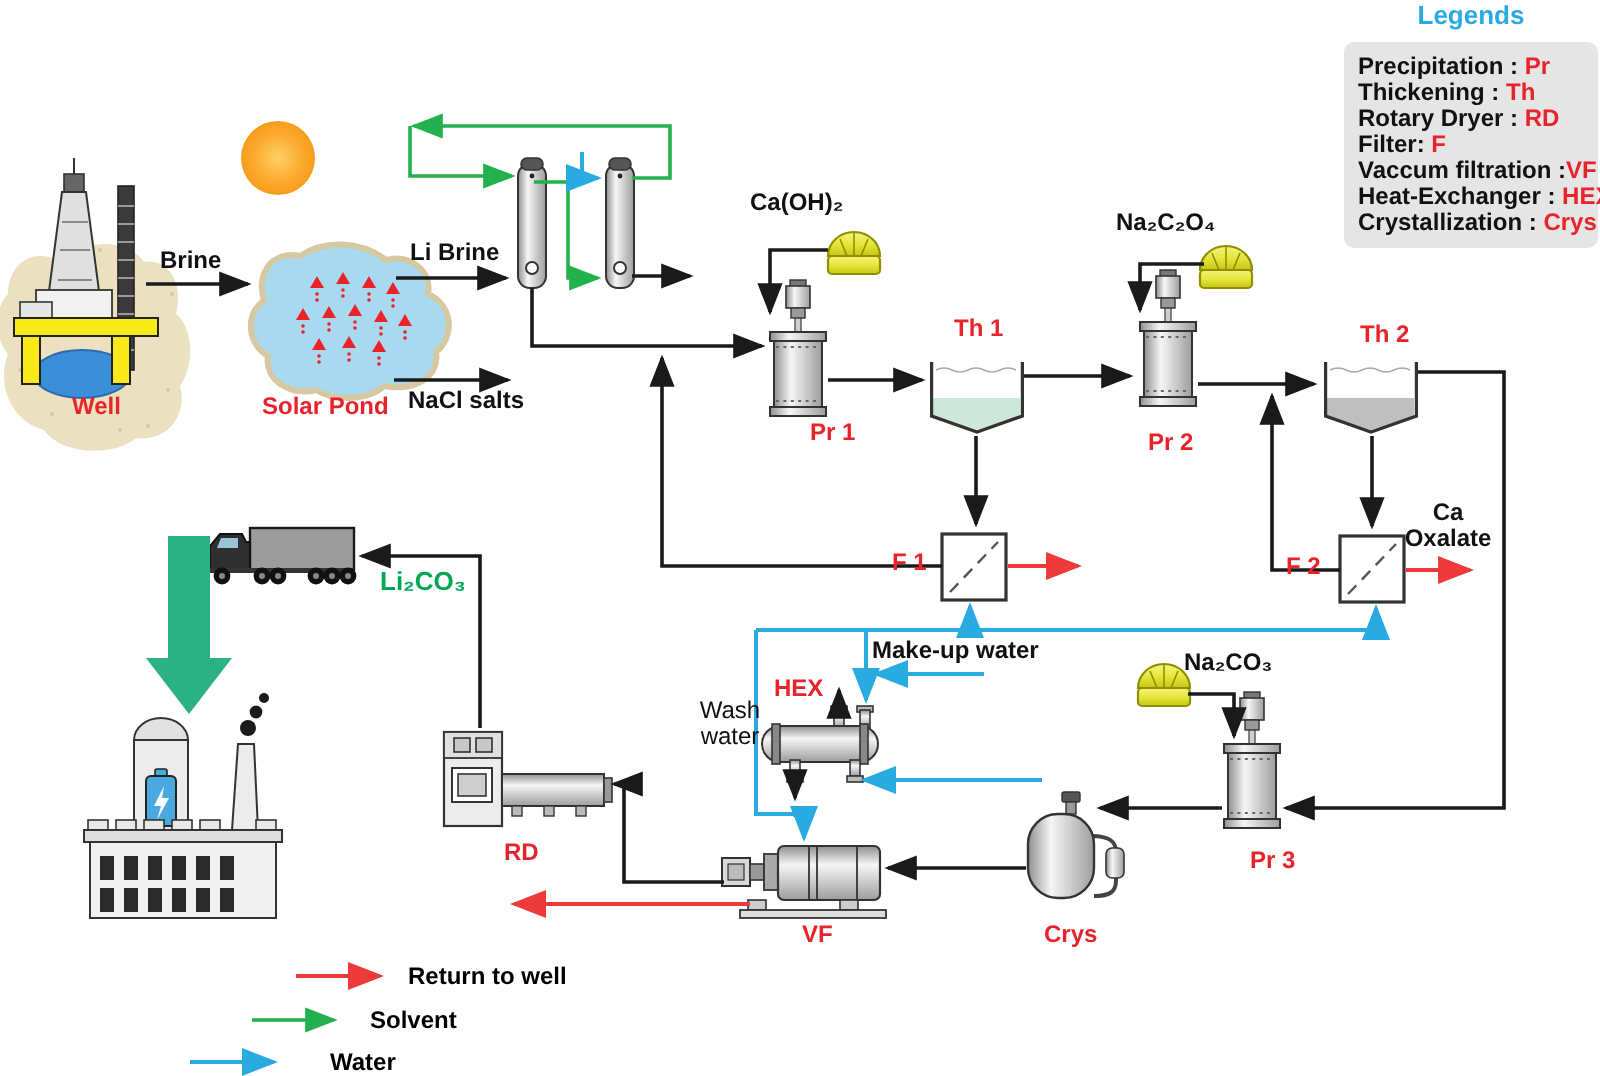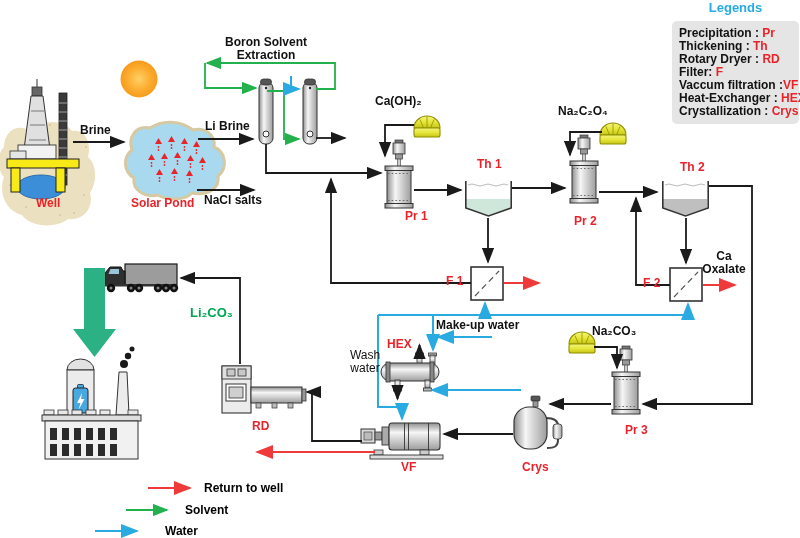--- a/index.html
+++ b/index.html
@@ -321,21 +321,20 @@
   </g>
 
   <g fill="none" stroke="#ee3a3a" stroke-width="2">
     <path d="M504,283 L539,283" marker-end="url(#ar)"></path>
     <path d="M703,285 L735,285" marker-end="url(#ar)"></path>
     <path d="M375,452 L257,452" marker-end="url(#ar)"></path>
     <path d="M148,488 L190,488" marker-end="url(#ar)"></path>
   </g>
 </svg>
 
-<div class="lbl ctr" style="left:206px;top:36px;width:120px;">Boron Solvent Extraction</div>
 <div class="lbl" style="left:80px;top:124px;font-weight:600;">Brine</div>
 <div class="lbl" style="left:205px;top:120px;font-weight:600;">Li Brine</div>
 <div class="lbl" style="left:204px;top:194px;font-weight:700;">NaCl salts</div>
 <div class="lbl red" style="left:36px;top:197px;">Well</div>
 <div class="lbl red" style="left:131px;top:197px;">Solar Pond</div>
 <div class="lbl" style="left:375px;top:95px;font-weight:600;">Ca(OH)₂</div>
 <div class="lbl" style="left:558px;top:105px;font-weight:600;">Na₂C₂O₄</div>
 <div class="lbl" style="left:592px;top:325px;font-weight:600;">Na₂CO₃</div>
 <div class="lbl red" style="left:477px;top:158px;">Th 1</div>
 <div class="lbl red" style="left:385px;top:210px;padding-left:20px;">Pr 1</div>
@@ -344,21 +343,21 @@
 <div class="lbl red" style="left:625px;top:424px;">Pr 3</div>
 <div class="lbl red" style="left:446px;top:275px;">F 1</div>
 <div class="lbl red" style="left:643px;top:277px;">F 2</div>
 <div class="lbl ctr" style="left:695px;top:250px;width:58px;">Ca Oxalate</div>
 <div class="lbl" style="left:436px;top:319px;font-weight:600;">Make-up water</div>
 <div class="lbl ctr" style="left:341px;top:349px;width:48px;font-weight:400;text-align:center;">Wash water</div>
 <div class="lbl red" style="left:387px;top:338px;">HEX</div>
 <div class="lbl red" style="left:522px;top:461px;">Crys</div>
 <div class="lbl red" style="left:401px;top:461px;">VF</div>
 <div class="lbl red" style="left:252px;top:420px;">RD</div>
-<div class="lbl grn" style="left:190px;top:284px;font-size:13px;margin-top:22px;">Li₂CO₃</div>
+<div class="lbl grn" style="left:190px;top:284px;font-size:13px;">Li₂CO₃</div>
 
 <div class="lbl cyanT ctr" style="left:672px;top:1px;width:127px;font-size:13px;">Legends</div>
 <div class="legendbox">
   <div class="row"><span>Precipitation : </span><span class="abbr">Pr</span></div>
   <div class="row"><span>Thickening : </span><span class="abbr">Th</span></div>
   <div class="row"><span>Rotary Dryer : </span><span class="abbr">RD</span></div>
   <div class="row"><span>Filter: </span><span class="abbr">F</span></div>
   <div class="row"><span>Vaccum filtration :</span><span class="abbr">VF</span></div>
   <div class="row"><span>Heat-Exchanger : </span><span class="abbr">HEX</span></div>
   <div class="row"><span>Crystallization : </span><span class="abbr">Crys</span></div>

